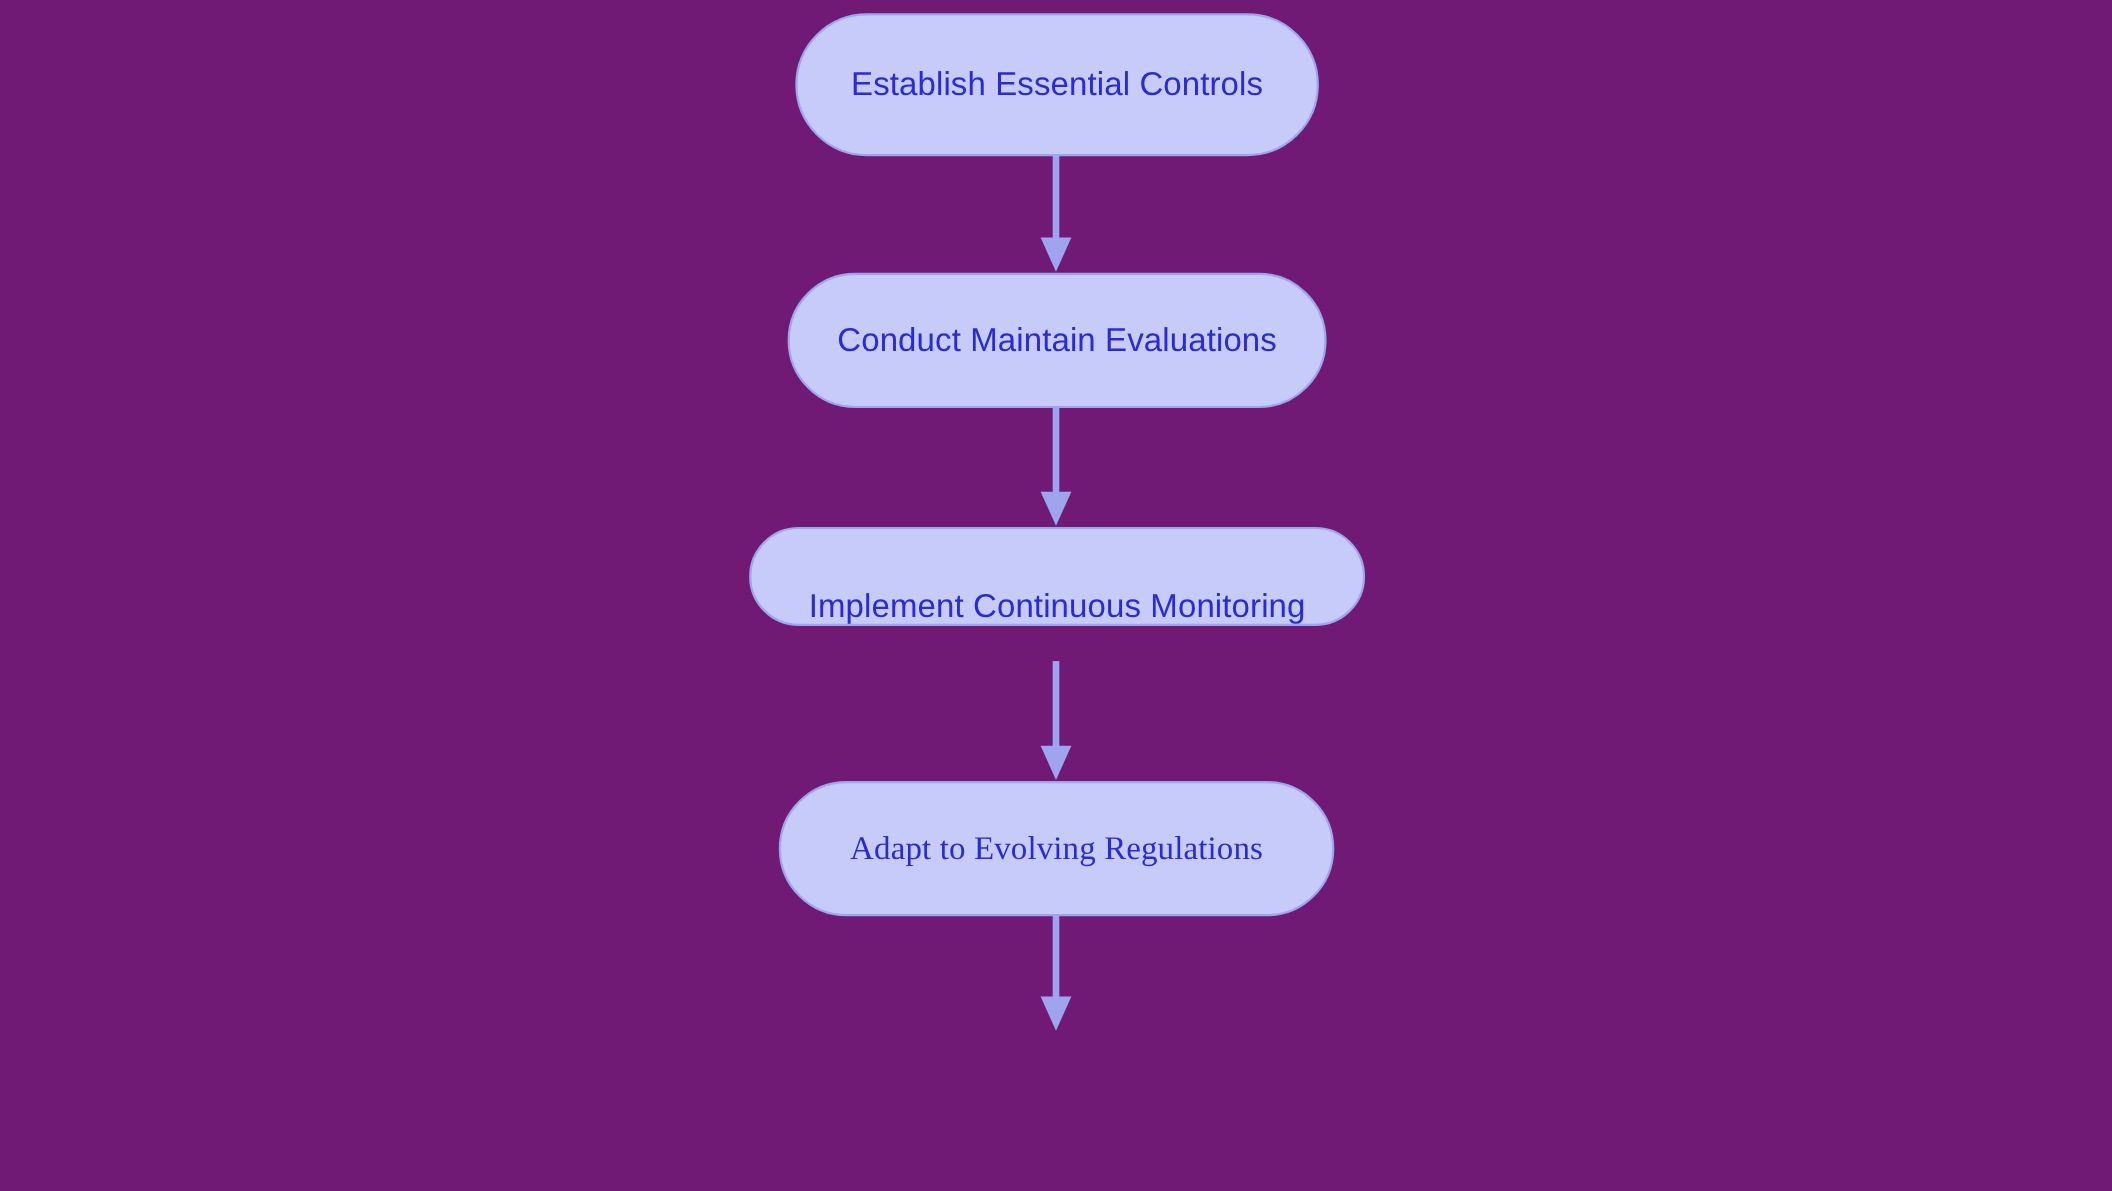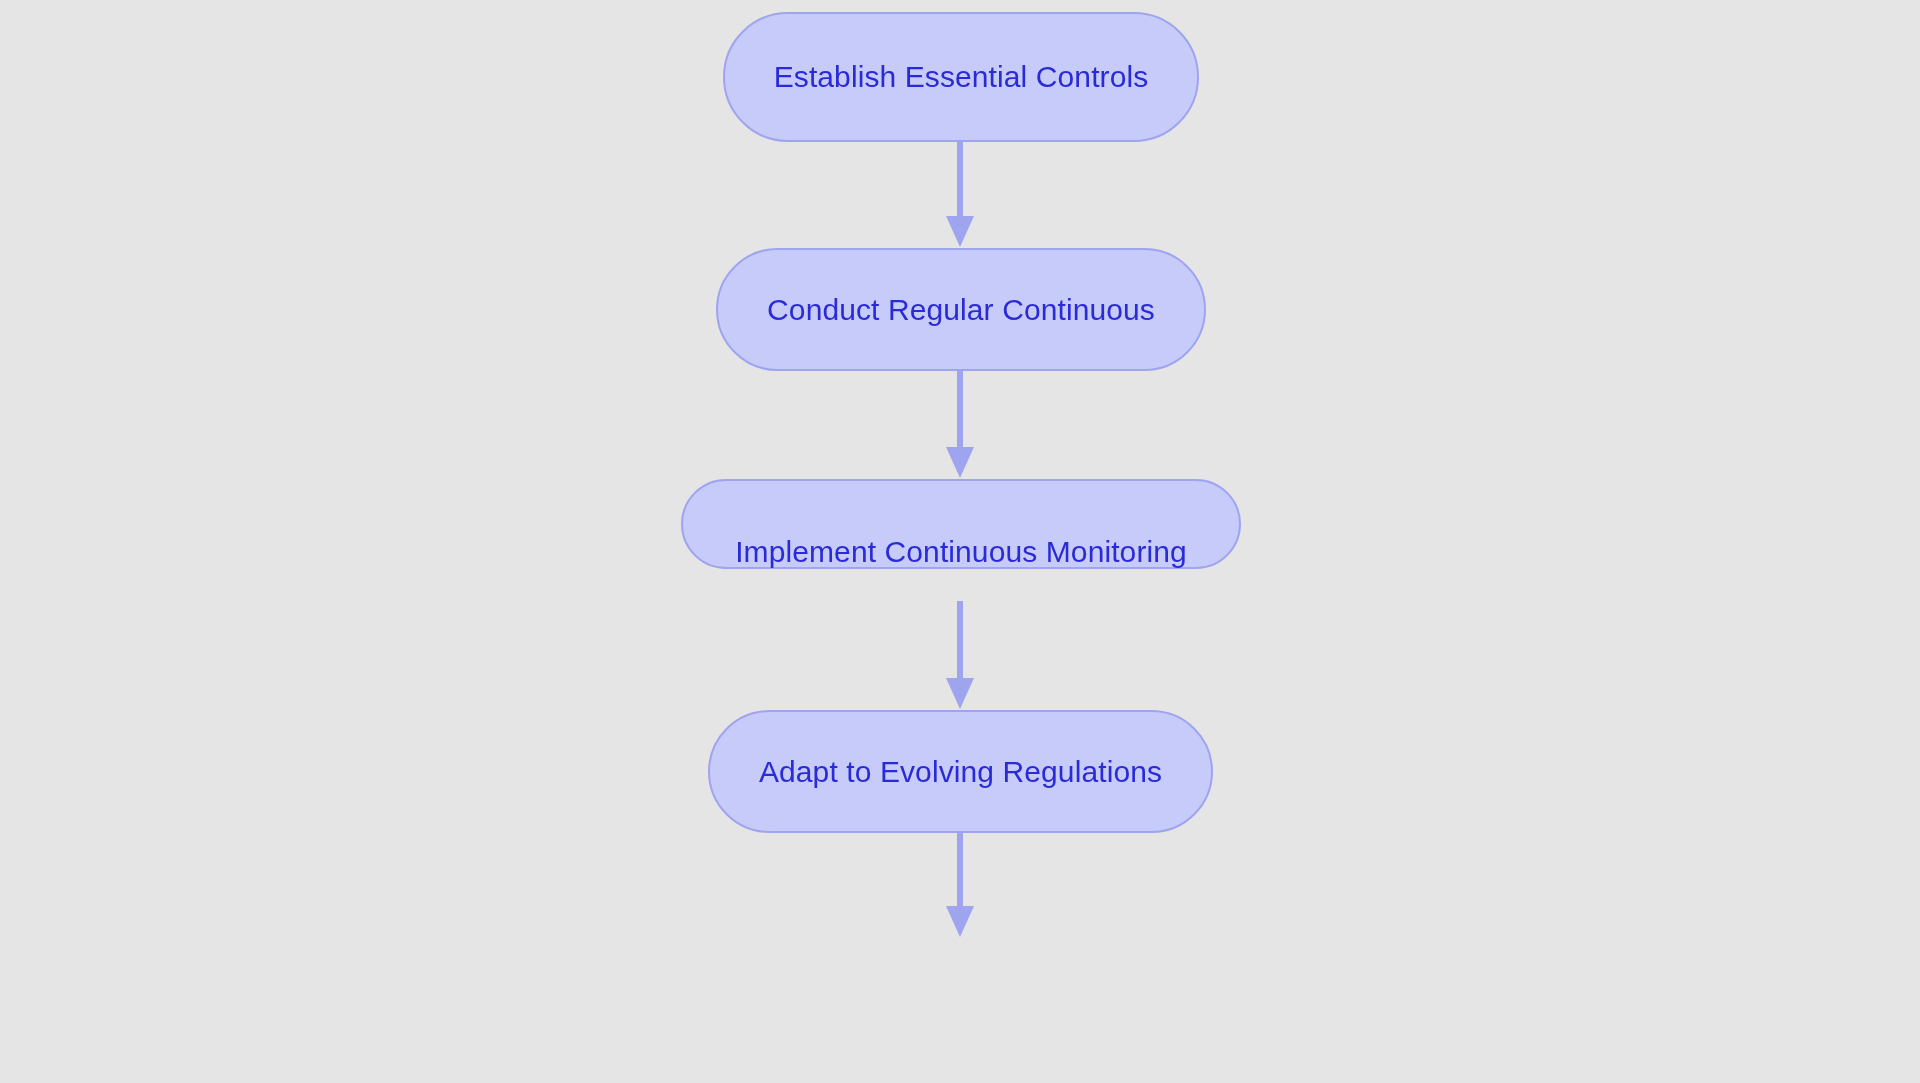--- a/index.html
+++ b/index.html
@@ -8,21 +8,21 @@
     padding: 0;
     background: #ffffff;
   }
   body {
     font-family: "Liberation Sans", sans-serif;
   }
   #canvas {
     position: relative;
     width: 1920px;
     height: 1083px;
-    background: #e5e5e5;
+    background: #701a75;
     overflow: hidden;
   }
   .flow-column {
     position: absolute;
     left: 0;
     top: 0;
     width: 1920px;
     height: 1083px;
   }
   .node {
@@ -43,21 +43,21 @@
   .node-label {
     color: #2a2ad6;
     font-size: 30px;
     line-height: 1;
     padding: 0 6px;
   }
   
   .node-1 { left: 723px;  top: 12px;   width: 476px; height: 130px; }
   .node-2 { left: 716px;  top: 248px;  width: 490px; height: 123px; }
   .node-3 { left: 681px;  top: 479px;  width: 560px; height: 90px; align-items: flex-end; }
-  .node-4 { left: 708px;  top: 710px;  width: 505px; height: 123px; }
+  .node-4 { left: 708px;  top: 710px;  width: 505px; height: 123px; font-family: Liberation Serif, serif; }
   .node-5 { left: 632px;  top: 938px;  width: 658px; height: 126px; }
 
   .connector {
     position: absolute;
     left: 957px;
     width: 6px;
     background: #9fa4ef;
   }
   .conn-1 { top: 141px; height: 77px; }
   .conn-2 { top: 370px; height: 79px; }
@@ -85,21 +85,21 @@
   <div class="flow-column">
 
     <div class="node node-1">
       <span class="node-label">Establish Essential Controls</span>
     </div>
 
     <div class="connector conn-1"></div>
     <div class="arrowhead arrow-1"></div>
 
     <div class="node node-2">
-      <span class="node-label">Conduct Regular Continuous</span>
+      <span class="node-label">Conduct Maintain Evaluations</span>
     </div>
 
     <div class="connector conn-2"></div>
     <div class="arrowhead arrow-2"></div>
 
     <div class="node node-3">
       <span class="node-label">Implement Continuous Monitoring</span>
     </div>
 
     <div class="connector conn-3"></div>

